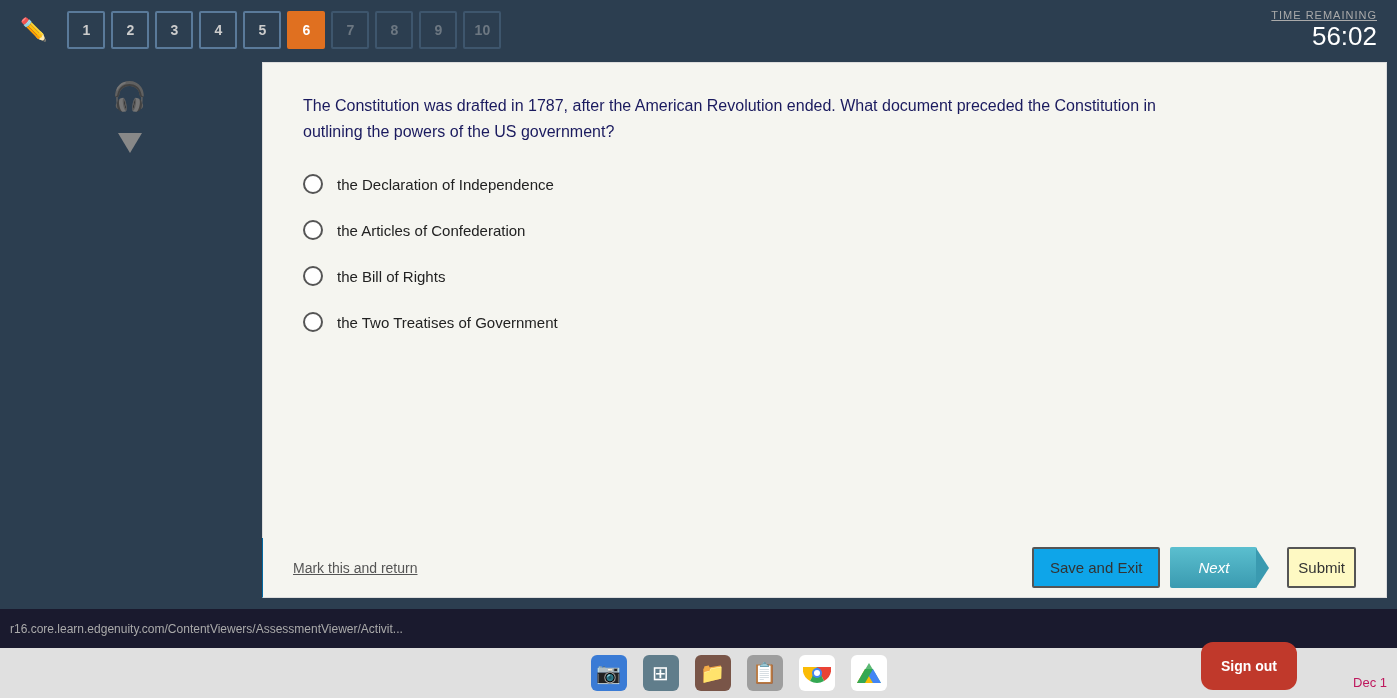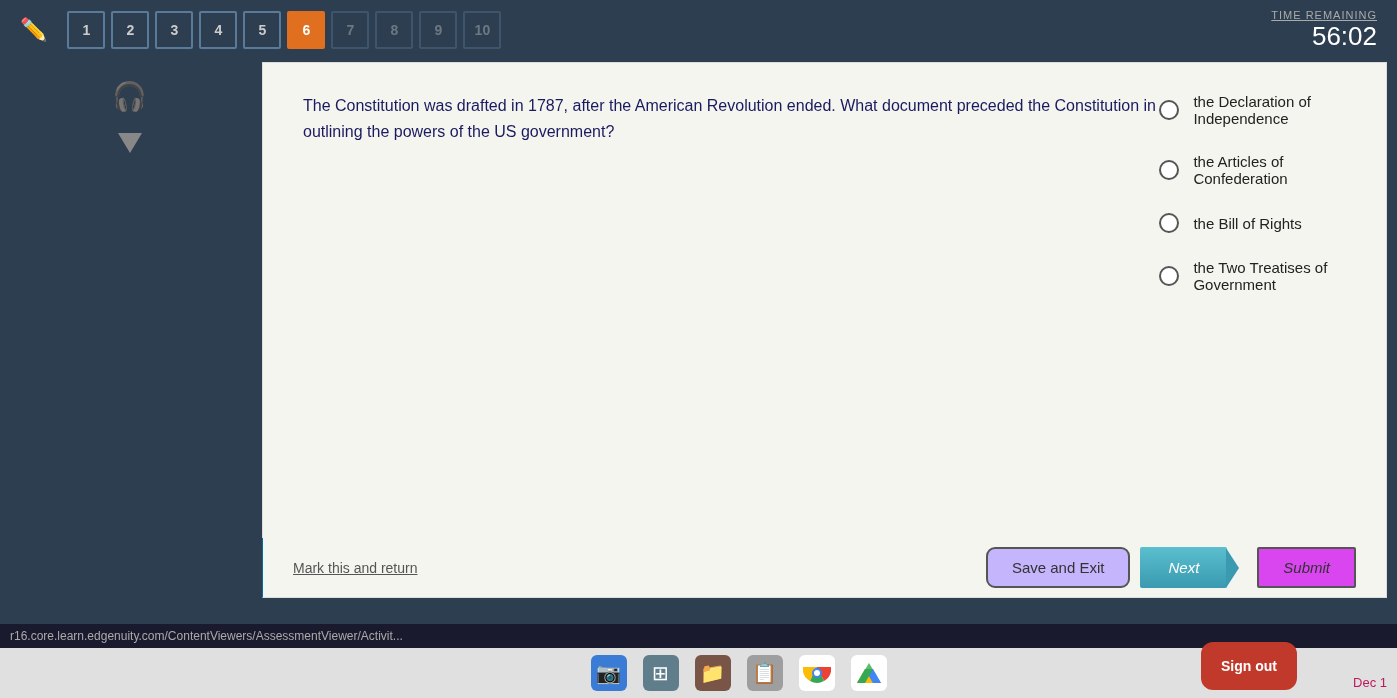--- a/index.html
+++ b/index.html
@@ -111,21 +111,21 @@
     .main-content {
       position: absolute;
       left: 262px;
       top: 62px;
       right: 10px;
       bottom: 100px;
       background-color: #f5f5f0;
       border: 1px solid #ddd;
       padding: 30px 40px 20px 40px;
       display: flex;
-      flex-direction: row;
+      flex-direction: column;
     }
 
     .question-text {
       font-size: 16px;
       color: #1a1a5e;
       line-height: 1.6;
       margin-bottom: 30px;
       max-width: 900px;
     }
 
@@ -181,27 +181,27 @@
       background: none;
       border: none;
     }
 
     .action-buttons {
       display: flex;
       gap: 10px;
     }
 
     .btn-save-exit {
-      padding: 10px 24px;
+      padding: 10px 16px;
       border: 2px solid #555;
-      background: #c4b5fd;
+      background: #0ea5e9;
       color: #333;
       font-size: 15px;
       cursor: pointer;
-      border-radius: 9px;
+      border-radius: 2px;
     }
 
     .btn-next {
       padding: 10px 28px;
       background: linear-gradient(to bottom, #5bbfcf, #3a9ab0);
       border: none;
       color: white;
       font-size: 15px;
       cursor: pointer;
       border-radius: 2px;
@@ -219,38 +219,37 @@
       top: 50%;
       transform: translateY(-50%);
       width: 0;
       height: 0;
       border-top: 20px solid transparent;
       border-bottom: 20px solid transparent;
       border-left: 13px solid #3a9ab0;
     }
 
     .btn-submit {
-      padding: 10px 24px;
+      padding: 10px 9px;
       border: 2px solid #555;
-      background: #d946ef;
+      background: #fef9c3;
       color: #333;
       font-size: 15px;
       cursor: pointer;
       border-radius: 2px;
       margin-left: 20px;
-      font-style: italic;
     }
 
     
     .url-bar {
       position: absolute;
       bottom: 50px;
       left: 0;
       right: 0;
-      height: 24px;
+      height: 39px;
       background: #1a1a2e;
       display: flex;
       align-items: center;
       padding: 0 10px;
     }
 
     .url-text {
       color: #aaa;
       font-size: 12px;
     }

